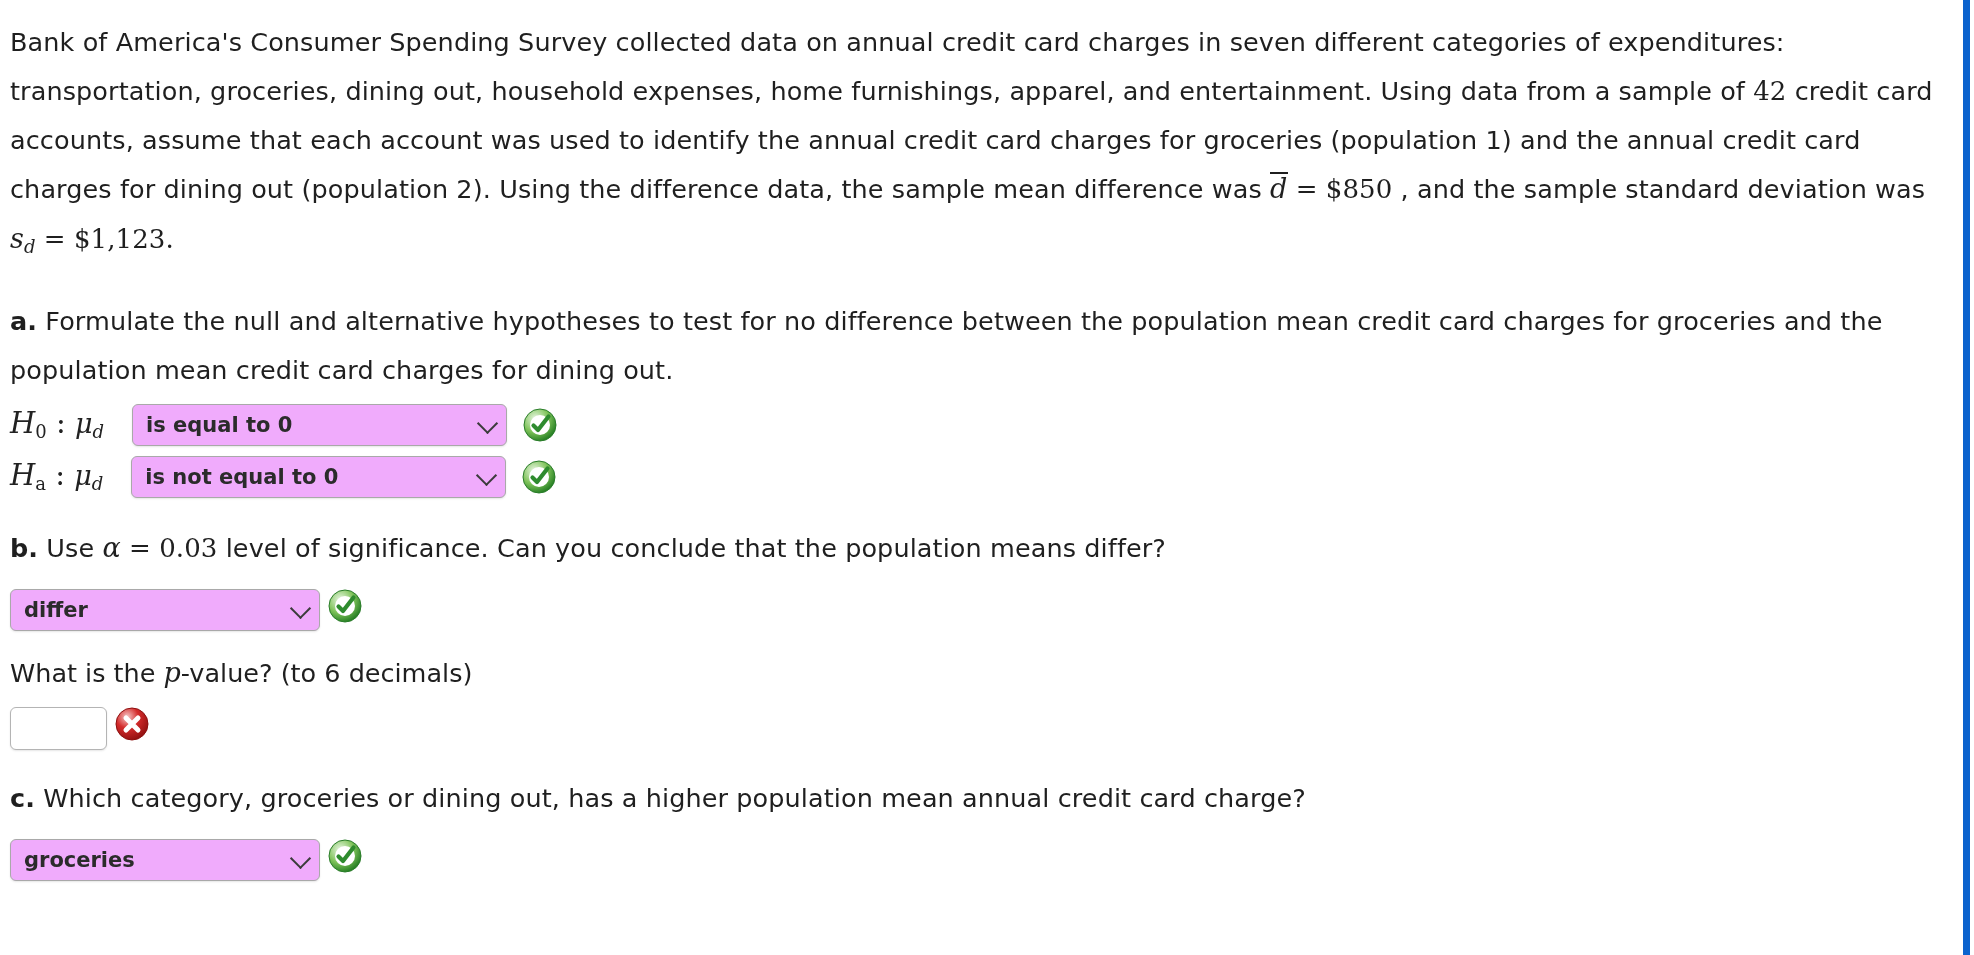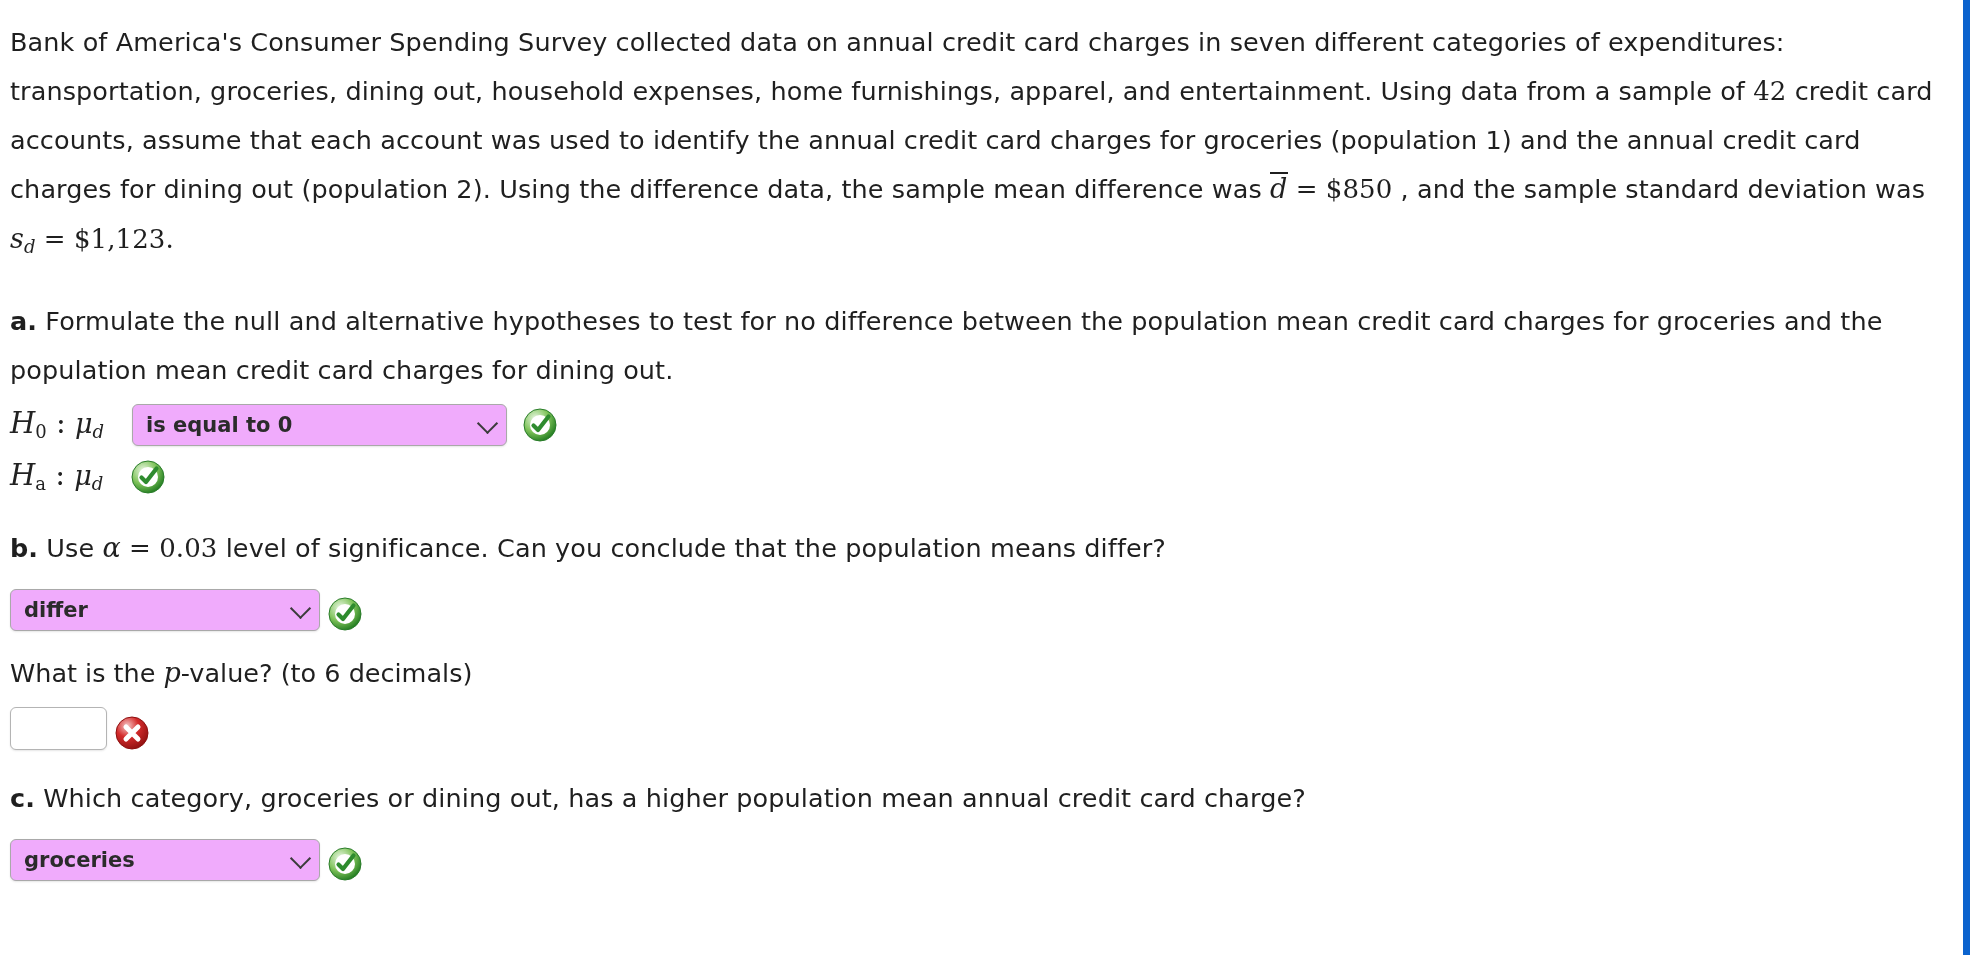--- a/index.html
+++ b/index.html
@@ -143,21 +143,21 @@
     height: 34px;
     border-radius: 50%;
     display: inline-block;
     position: relative;
     flex: 0 0 auto;
   }
   .status svg { display: block; width: 34px; height: 34px; }
 
   .row {
     display: flex;
-    align-items: flex-end;
+    align-items: flex-start;
     gap: 8px;
   }
   .q-line {
     font-size: 25.5px;
     line-height: 40px;
     color: #1f1f1f;
   }
   .mt-a { margin-top: 26px; }
   .mt-b { margin-top: 16px; }
   .mt-c { margin-top: 24px; }
@@ -198,20 +198,24 @@
         </defs>
         <circle cx="17" cy="17" r="16" fill="url(#gchk1)" stroke="#2a7d2a" stroke-width="1"></circle>
         <circle cx="17" cy="17" r="10" fill="#ffffff"></circle>
         <path d="M10.5 17.5 L15 22 L25.5 8.5" fill="none" stroke="#2e8b2e" stroke-width="4.2" stroke-linecap="round" stroke-linejoin="round"></path>
       </svg>
     </span>
   </div>
 
   <div class="hyp-row">
     <span class="hyp-label"><span class="H">H</span><span class="sub-up">a</span>&nbsp;<span>:</span>&nbsp;<span class="mi">μ</span><span class="sub">d</span></span>
+    <div class="select w-hyp">
+      <span>is not equal to 0</span>
+      <span class="chevron"></span>
+    </div>
     <span class="status">
       <svg viewBox="0 0 34 34" aria-hidden="true">
         <circle cx="17" cy="17" r="16" fill="url(#gchk1)" stroke="#2a7d2a" stroke-width="1"></circle>
         <circle cx="17" cy="17" r="10" fill="#ffffff"></circle>
         <path d="M10.5 17.5 L15 22 L25.5 8.5" fill="none" stroke="#2e8b2e" stroke-width="4.2" stroke-linecap="round" stroke-linejoin="round"></path>
       </svg>
     </span>
   </div>
 
   <div class="para mt-c">

